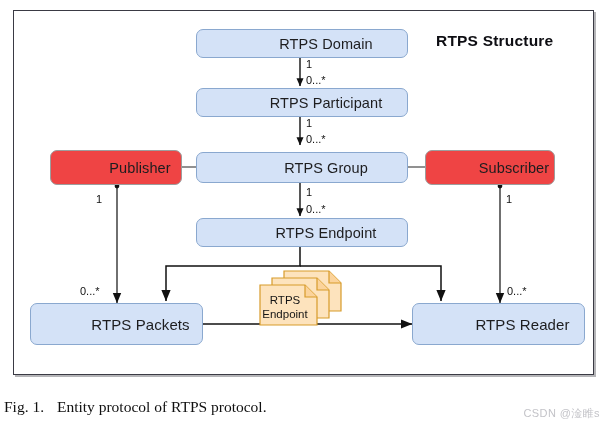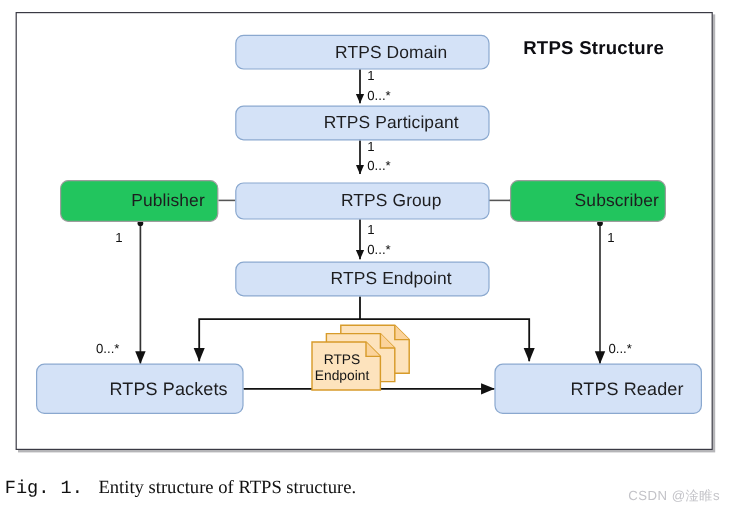--- a/index.html
+++ b/index.html
@@ -52,21 +52,21 @@
     color: #1d1d1f;
     letter-spacing: 0.1px;
     white-space: nowrap;
     padding-left: 48px;
   }
   .node.blue {
     background: #d4e2f7;
     border: 1px solid #8aa8cf;
   }
   .node.gray {
-    background: #22c55e;
+    background: #ef4444;
     border: 1px solid #9d9d9d;
   }
   
   .mult {
     position: absolute;
     font-size: 11px;
     color: #111;
     white-space: nowrap;
     font-family: "Liberation Sans", sans-serif;
   }
@@ -101,21 +101,21 @@
   
   .caption {
     position: absolute;
     left: 4px;
     top: 398px;
     font-family: "Liberation Serif", serif;
     font-size: 15.5px;
     color: #101010;
     white-space: nowrap;
   }
-  .caption .cap-num { margin-right: 9px; font-family: Liberation Mono, monospace; }
+  .caption .cap-num { margin-right: 9px; }
   
   .watermark {
     position: absolute;
     right: 8px;
     top: 406px;
     font-size: 11px;
     color: #c3c3c8;
     white-space: nowrap;
     letter-spacing: 0.4px;
   }
@@ -240,18 +240,18 @@
   <div class="mult" style="left:96px; top:193px;">1</div>
   <div class="mult" style="left:506px; top:193px;">1</div>
 
   <div class="mult" style="left:80px; top:285px;">0...*</div>
   <div class="mult" style="left:507px; top:285px;">0...*</div>
 
   <div class="diagram-title" style="left:436px; top:32px;">RTPS Structure</div>
 
   <div class="caption">
     <span class="cap-num">Fig. 1.</span>
-    <span>Entity structure of RTPS structure.</span>
+    <span>Entity protocol of RTPS protocol.</span>
   </div>
 
   <div class="watermark">CSDN @淦睢s</div>
 
 </div>
 
 </body></html>

